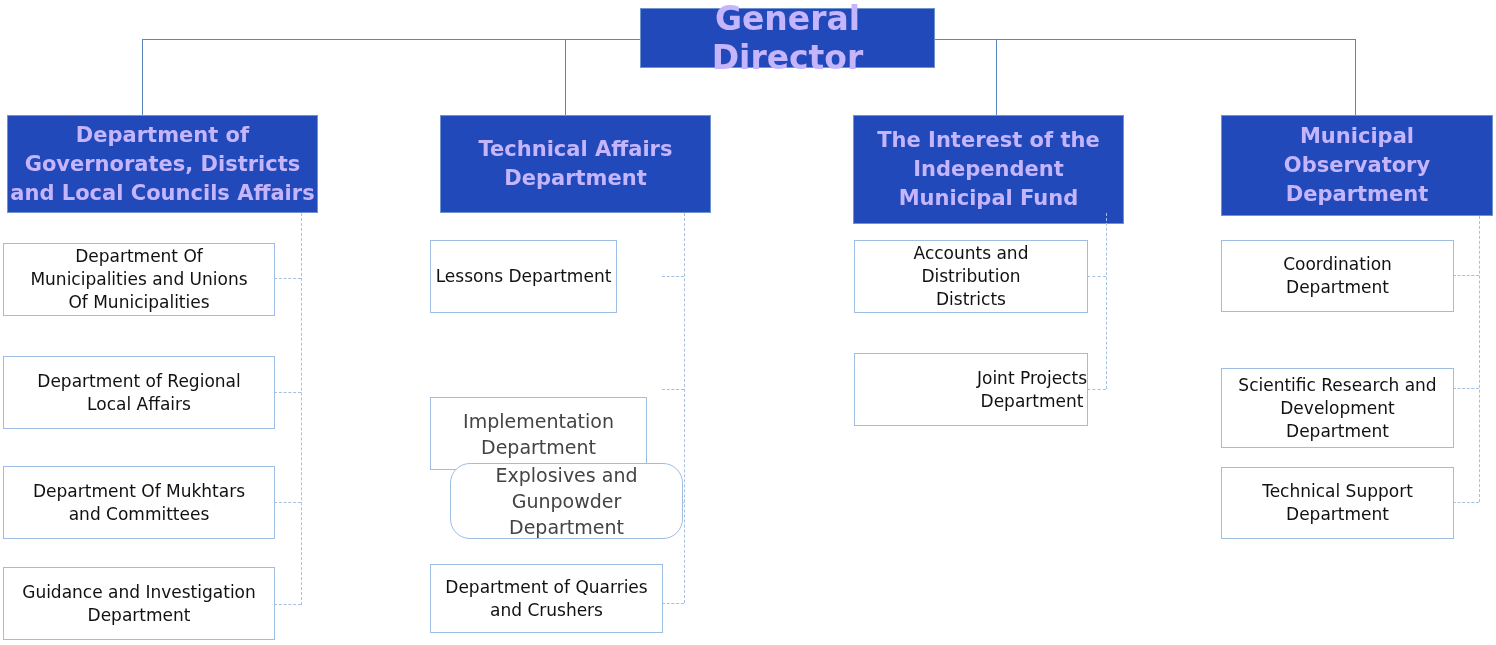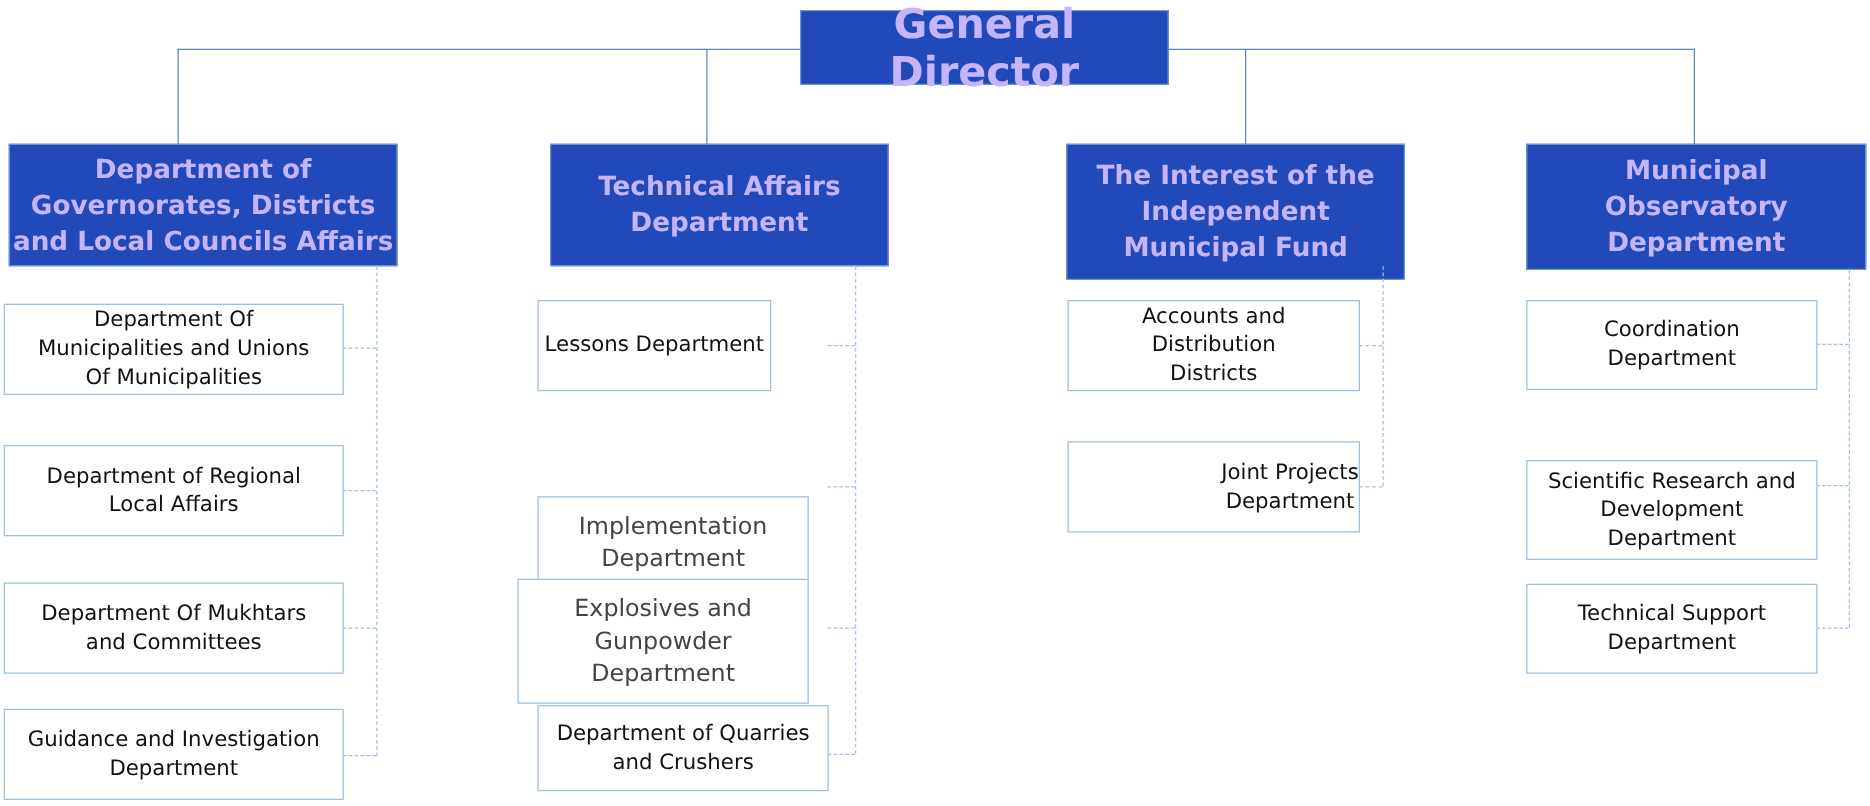--- a/index.html
+++ b/index.html
@@ -66,21 +66,21 @@
 <div class="dline" style="left:662px; top:502px; width:22px; border-top-width:1px;"></div>
 <div class="dline" style="left:662px; top:603px; width:22px; border-top-width:1px;"></div>
 
 <div class="box white" style="left:430px; top:240px; width:187px; height:73px;">
   <span class="txt">Lessons Department</span>
 </div>
 <div class="box white grey" style="left:430px; top:353px; width:217px; height:73px;margin-top:44px;">
   <span class="txt">Implementation
 Department</span>
 </div>
-<div class="box white grey" style="left:414px; top:463px; width:233px; height:100px;">
+<div class="box white grey" style="left:450px; top:463px; width:233px; height:76px;border-radius:20px;">
   <span class="txt">Explosives and
 Gunpowder
 Department</span>
 </div>
 <div class="box white" style="left:430px; top:564px; width:233px; height:69px;">
   <span class="txt">Department of Quarries
 and Crushers</span>
 </div>
 
 <div class="box blue" style="left:853px; top:115px; width:271px; height:109px; font-size:21px; line-height:29px;">

